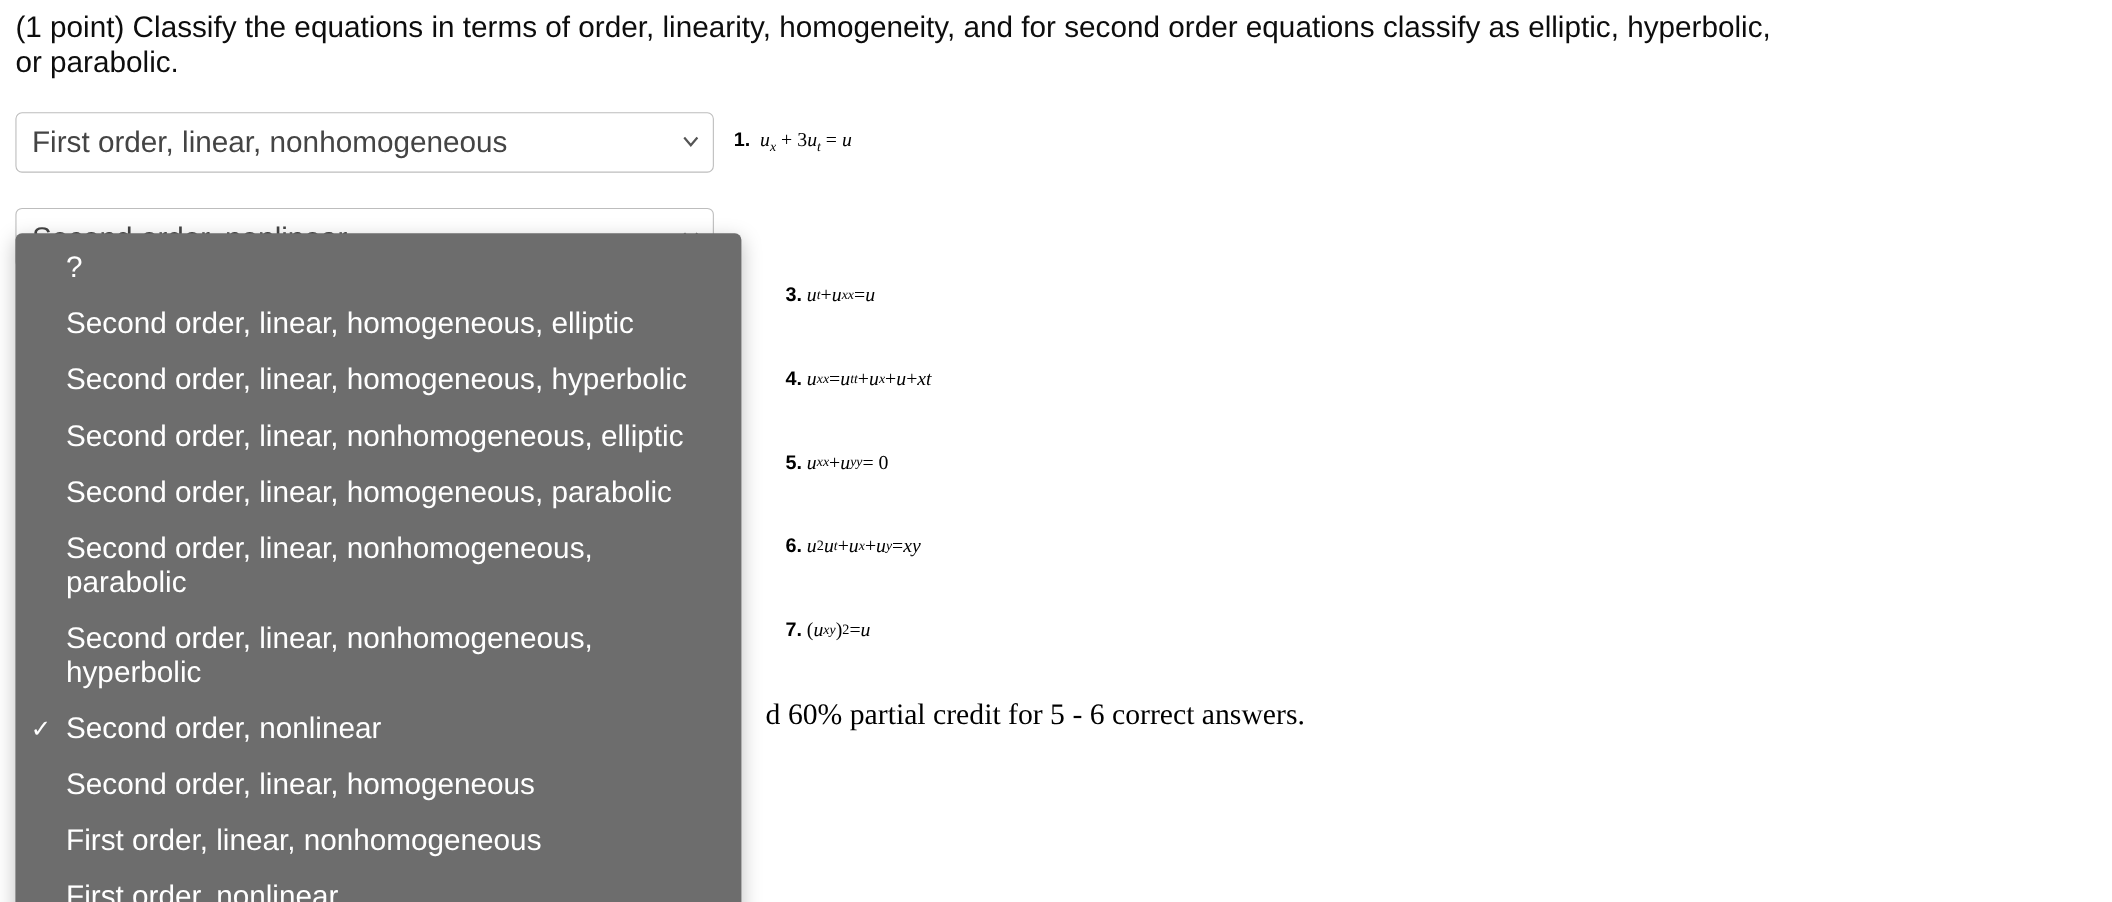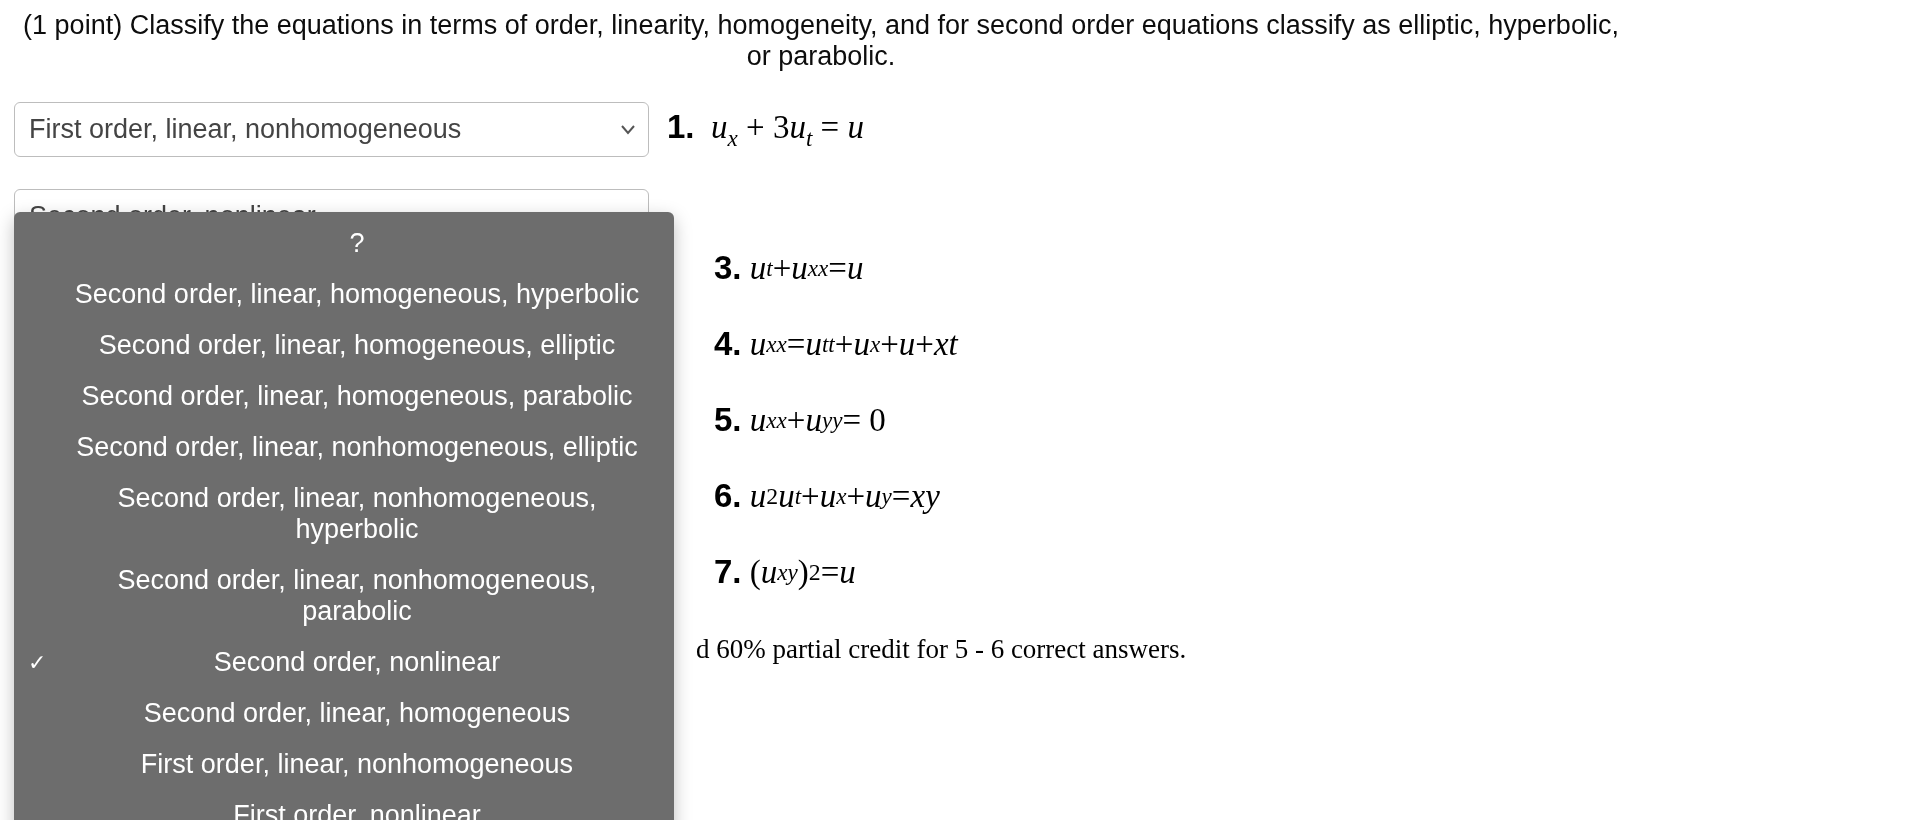--- a/index.html
+++ b/index.html
@@ -1,31 +1,31 @@
 <!DOCTYPE html>
 <html><head>
 <meta charset="utf-8">
 <style>
   html,body{margin:0;padding:0;font-family:Arial,Helvetica,sans-serif;background:#fff;color:#000;}
-  .page{width:1642px;height:820px;position:relative;box-sizing:border-box;padding:10px 14px;text-align:center;}
+  .page{width:1642px;height:820px;position:relative;box-sizing:border-box;padding:10px 14px;}
   .prompt{font-size:27px;color:#0d0d0d;margin-bottom:30px;}
   .row{display:flex;align-items:center;margin-bottom:32px;}
   .select-wrap{width:635px;position:relative;}
   .select{
     width:100%;height:55px;box-sizing:border-box;
     border:1px solid #bdbdbd;border-radius:6px;
     background:#fff;padding:0 40px 0 14px;
     font-size:27px;color:#444;display:flex;align-items:center;
     cursor:pointer;
   }
   .select .chev{
     position:absolute;right:14px;top:50%;transform:translateY(-50%);
     color:#555;font-size:16px;
   }
-  .eq{font-size:33px;margin-left:18px;white-space:nowrap;font-family:'Times New Roman',serif;}
+  .eq{font-size:18px;margin-left:18px;white-space:nowrap;font-family:'Times New Roman',serif;}
   .eq .n{font-weight:700;font-family:Arial,Helvetica,sans-serif;}
   .eq i{font-style:italic;}
   sub{font-size:0.7em;font-style:italic;}
   sup{font-size:0.72em;}
   .dropdown{
     position:absolute;left:14px;top:212px;width:660px;
     background:#6d6d6d;border-radius:6px;color:#fff;
     padding:6px 0;box-shadow:0 6px 18px rgba(0,0,0,0.25);
   }
   .dd-item{font-size:27px;padding:10px 20px 10px 46px;position:relative;cursor:pointer;}
@@ -70,26 +70,26 @@
           <svg width="14" height="10" viewBox="0 0 14 10">
               <path d="M1 1 L7 8 L13 1" stroke="#555" stroke-width="2" fill="none"></path>
             </svg>
         </span>
       </div>
     </div>
   </div>
 
   <div class="dropdown" id="dd">
       <div class="dd-item">?</div>
+      <div class="dd-item">Second order, linear, homogeneous, elliptic</div>
       <div class="dd-item">Second order, linear, homogeneous, hyperbolic</div>
-      <div class="dd-item">Second order, linear, homogeneous, elliptic</div>
+      <div class="dd-item">Second order, linear, nonhomogeneous, elliptic</div>
       <div class="dd-item">Second order, linear, homogeneous, parabolic</div>
-      <div class="dd-item">Second order, linear, nonhomogeneous, elliptic</div>
+      <div class="dd-item">Second order, linear, nonhomogeneous, parabolic</div>
       <div class="dd-item">Second order, linear, nonhomogeneous, hyperbolic</div>
-      <div class="dd-item">Second order, linear, nonhomogeneous, parabolic</div>
       <div class="dd-item sel">Second order, nonlinear</div>
       <div class="dd-item">Second order, linear, homogeneous</div>
       <div class="dd-item">First order, linear, nonhomogeneous</div>
       <div class="dd-item">First order, nonlinear</div>
     </div>
 
   <div class="eqcol eqrow eq3 eq" style="top:232px;">
     <span class="n">3.</span>
     &nbsp;<i>u</i><sub>t</sub> + <i>u</i><sub>xx</sub> = <i>u</i>
   </div>

